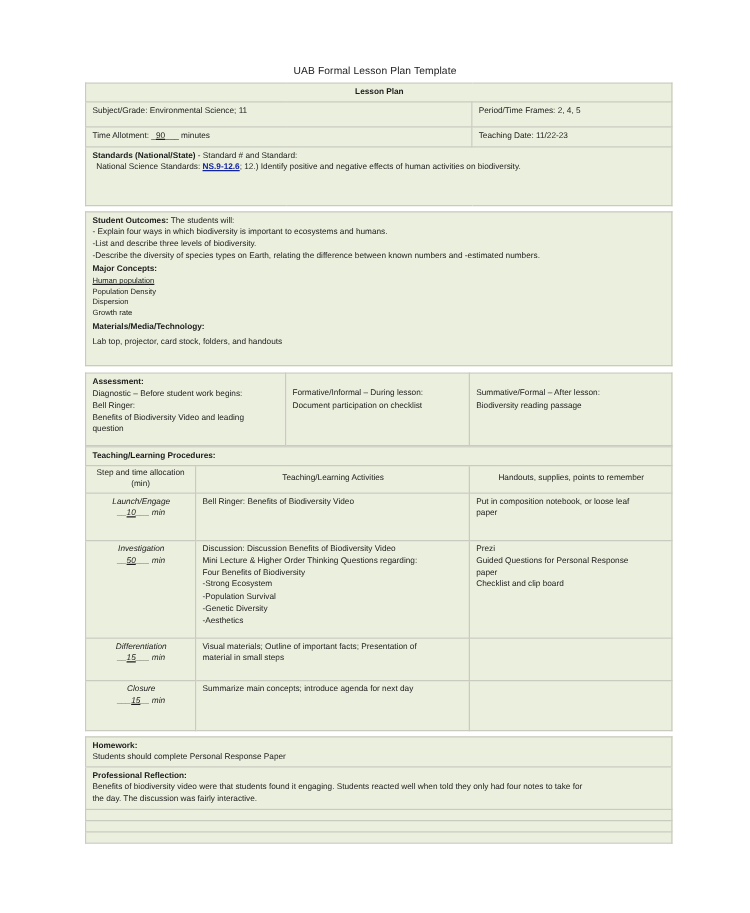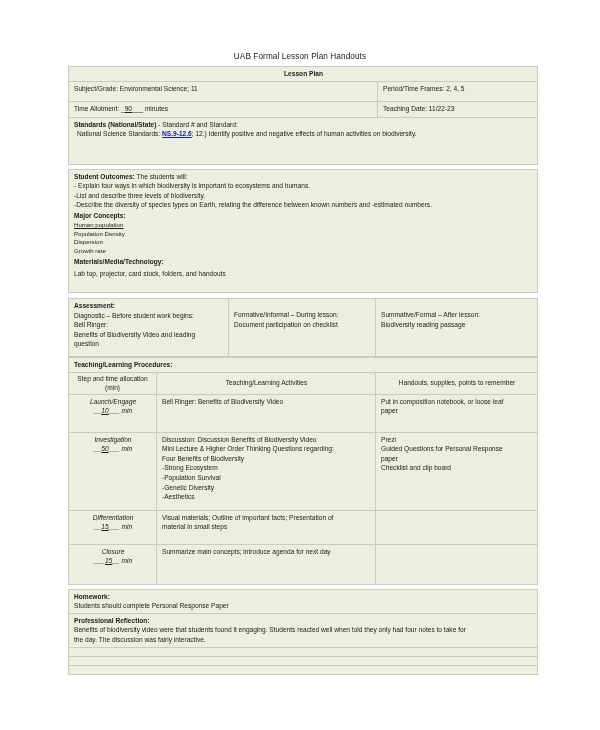--- a/index.html
+++ b/index.html
@@ -64,21 +64,21 @@
     font-size: 6.6px;
     line-height: 1.5;
   }
   .spacer-row td { height: 9px; }
 </style>
 </head>
 <body>
 
 <div class="page">
 
-  <div class="doc-title">UAB Formal Lesson Plan Handouts</div>
+  <div class="doc-title">UAB Formal Lesson Plan Template</div>
 
   <div class="sheet">
 
     <table class="t">
       <colgroup>
           <col style="width:160px">
           <col style="width:149px">
           <col style="width:160px">
         </colgroup>
       <tbody>

